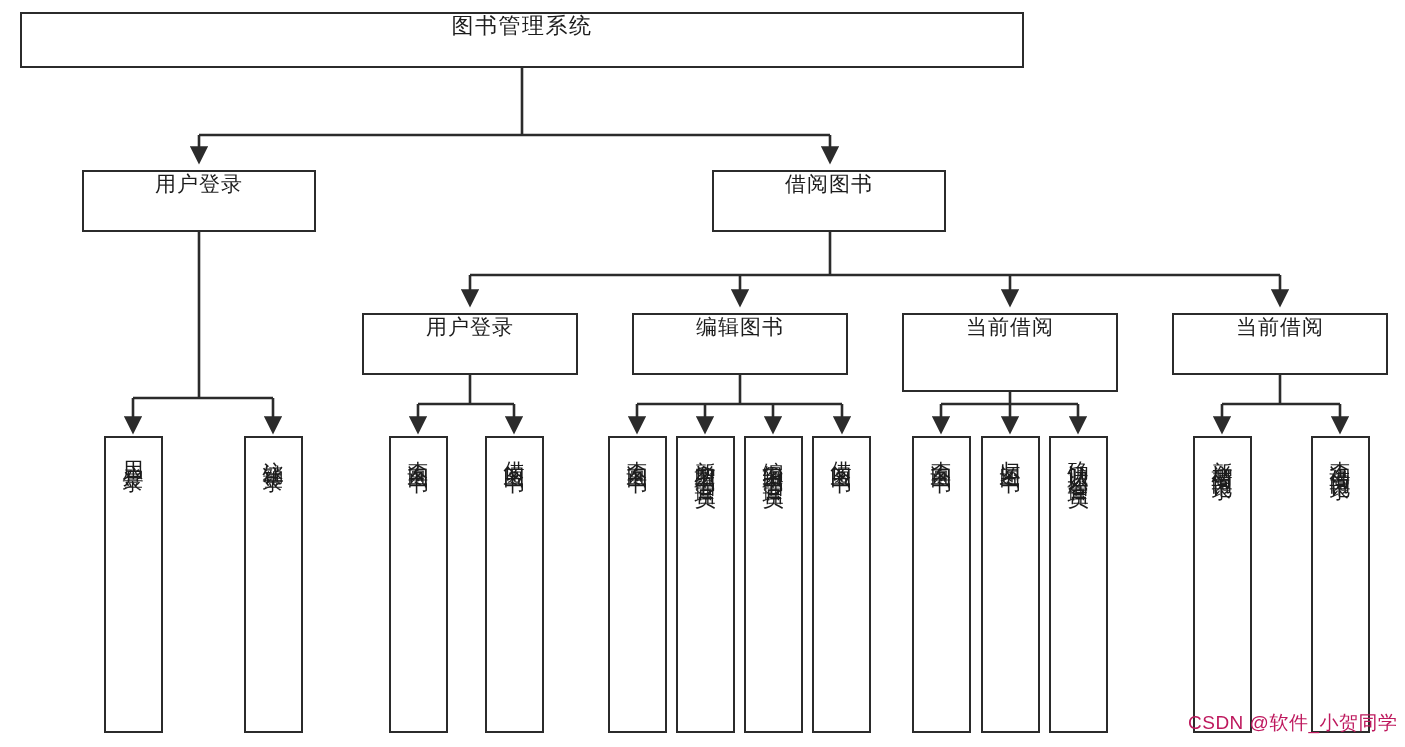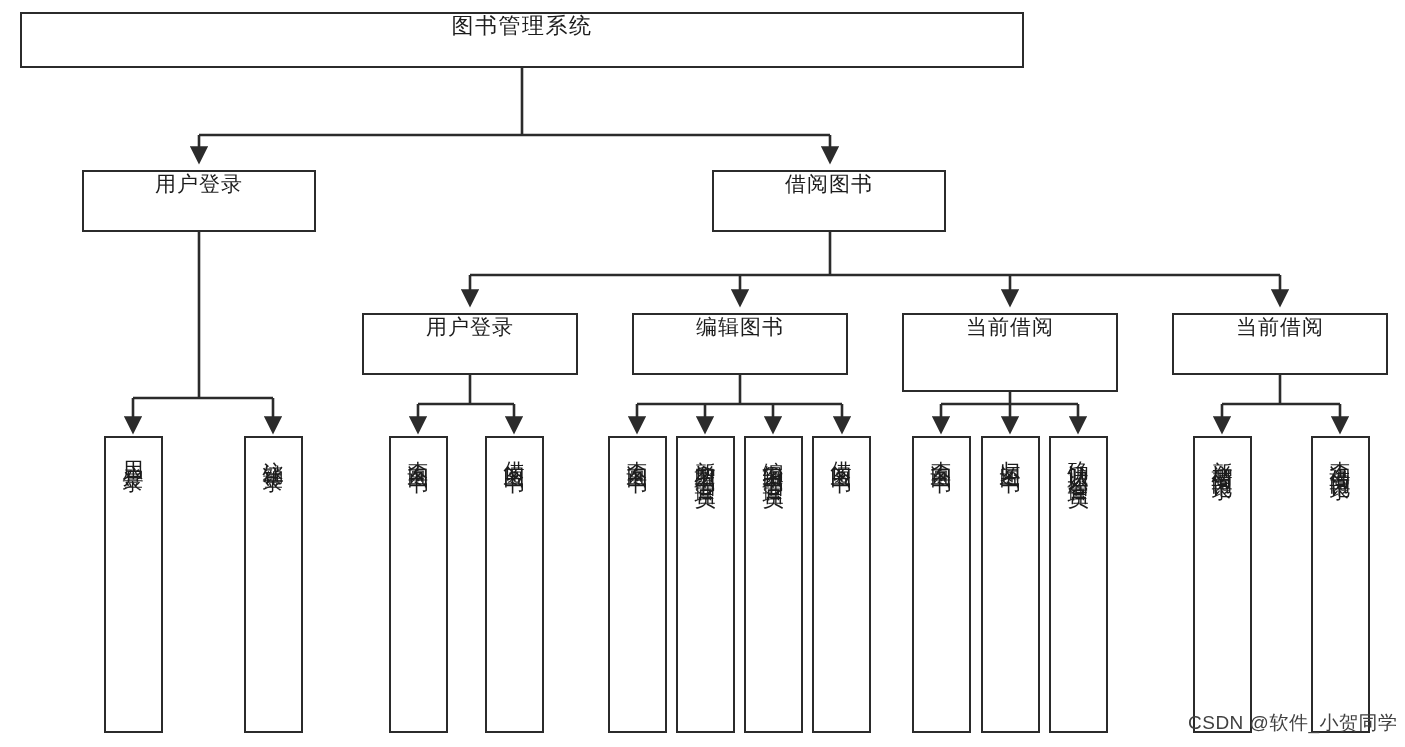--- a/index.html
+++ b/index.html
@@ -66,21 +66,21 @@
     letter-spacing: 4px;
     line-height: 1;
     height: auto;
     max-height: 100%;
   }
   .watermark {
     position: absolute;
     left: 1188px;
     top: 710px;
     font-size: 19px;
-    color: #404040;
+    color: #be185d;
     letter-spacing: 0.5px;
     z-index: 5;
     white-space: nowrap;
     font-family: "Liberation Sans", "DejaVu Sans", sans-serif;
   }
 </style>
 </head>
 <body>
 
 <div id="canvas">

